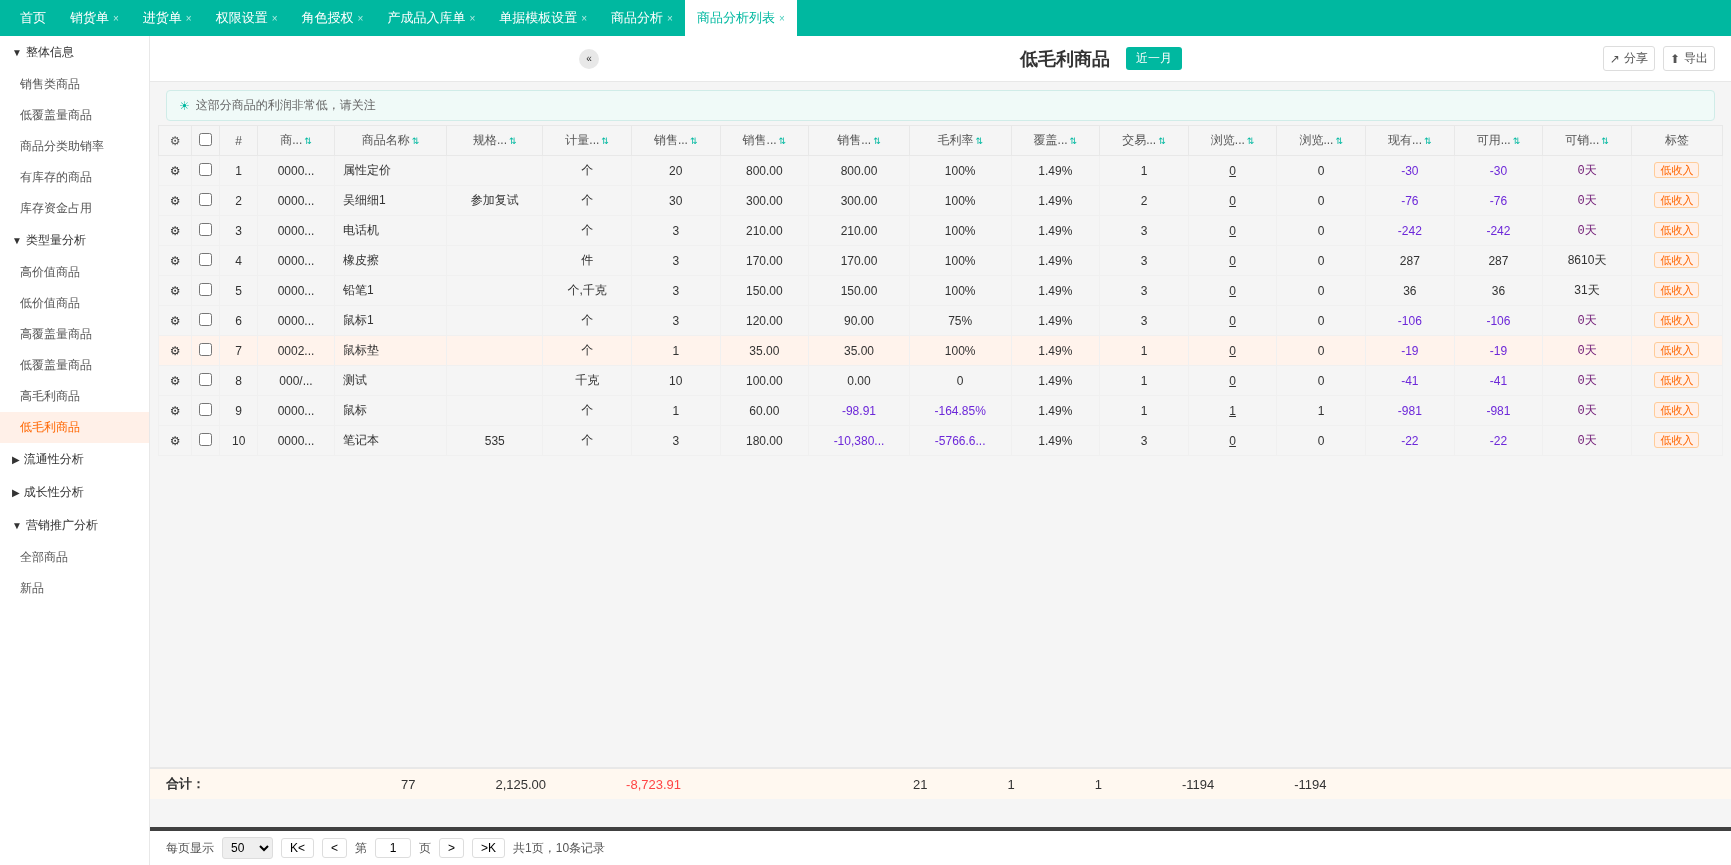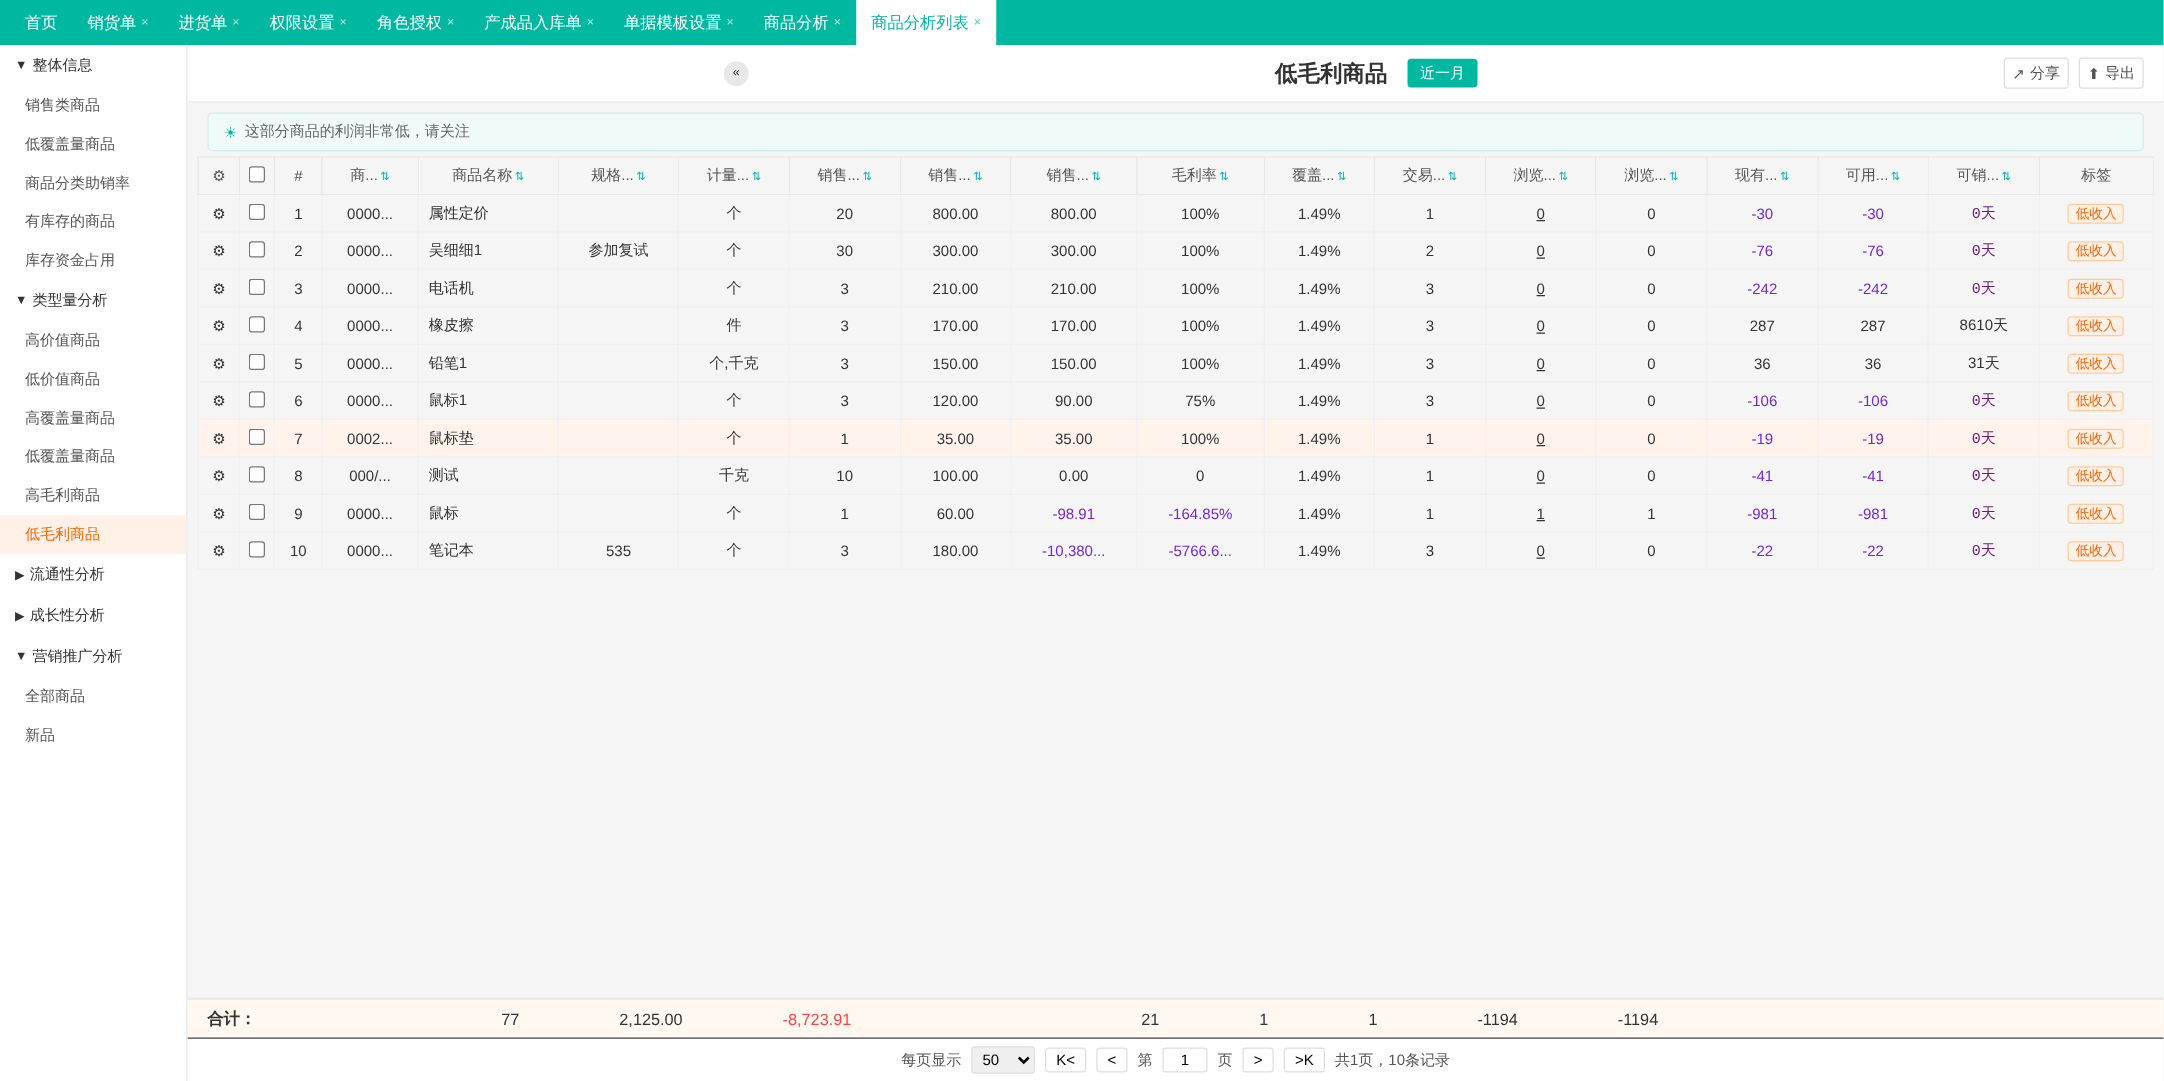--- a/index.html
+++ b/index.html
@@ -193,27 +193,28 @@
       align-items: center;
       font-size: 13px;
       color: #333;
     }
     .footer-label { font-weight: bold; margin-right: 16px; }
 
     
     .pagination-bar {
       display: flex;
       align-items: center;
-      justify-content: center;
+      justify-content: flex-start;
       padding: 6px 16px;
       background: #fff;
-      border-top: 1px solid #404040;
+      border-top: 4px solid #404040;
       gap: 8px;
       font-size: 12px;
       color: #555;
+      margin-top: 28px;
     }
     .pagination-bar select {
       border: 1px solid #ddd;
       border-radius: 3px;
       padding: 2px 4px;
       font-size: 12px;
     }
     .page-btn {
       border: 1px solid #ddd;
       border-radius: 3px;

